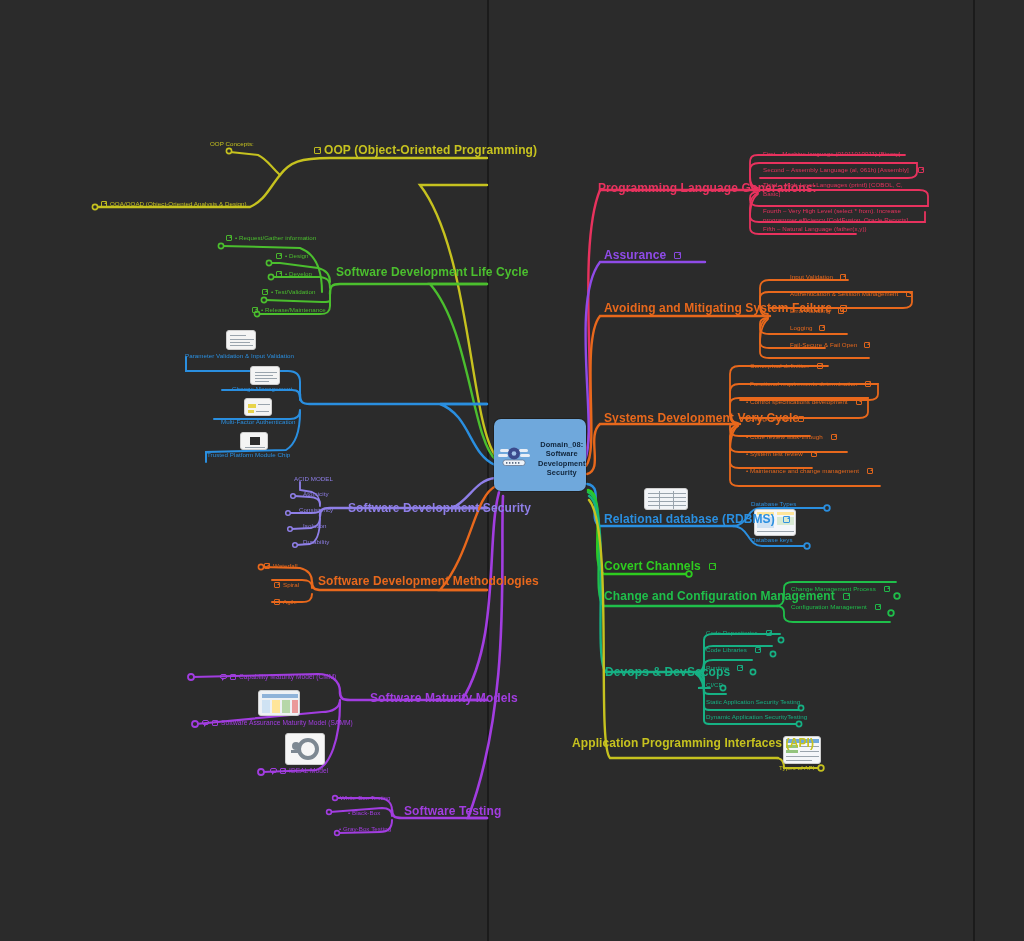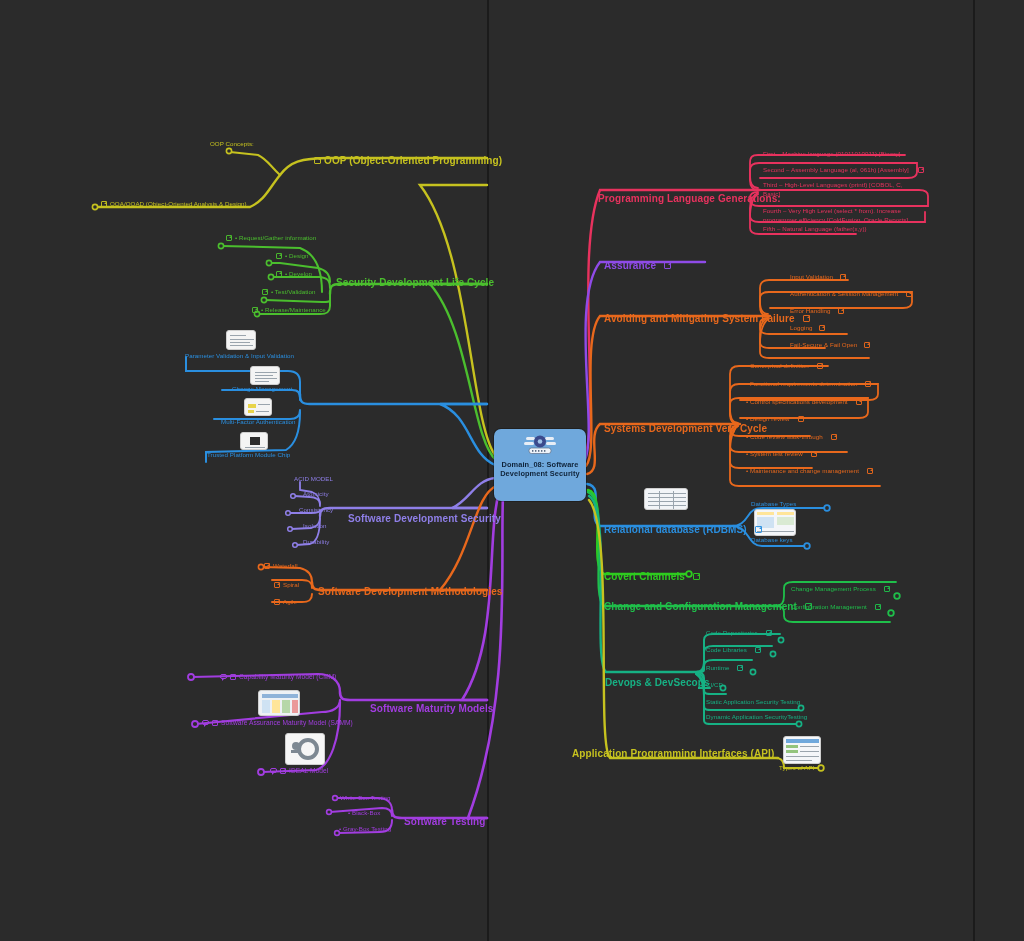--- a/index.html
+++ b/index.html
@@ -10,40 +10,40 @@
   }
   #stage{ position:relative; width:1024px; height:941px; background:#2b2b2b; }
 
   
   .guide{ position:absolute; top:0; width:2px; height:941px; background:#1b1b1b; }
 
   svg.edges{ position:absolute; left:0; top:0; width:1024px; height:941px; pointer-events:none; }
 
   
   #central{
-    position:absolute; left:494px; top:429px; width:92px; height:72px;
+    position:absolute; left:494px; top:419px; width:92px; height:72px;
     background:#6fa8dc; border-radius:7px;
-    display:flex; flex-direction:column; align-items:center; justify-content:flex-start;
+    display:flex; flex-direction:row; align-items:center; justify-content:flex-start;
     padding-top:5px;
     box-shadow:0 0 0 1px rgba(0,0,0,.25);
     z-index:20;
   }
   #central .cimg{ width:42px; height:24px; display:flex; align-items:center; justify-content:center; }
   #central .ctext{
     margin-top:2px; text-align:center; color:#10243a; font-weight:bold;
     font-size:7.4px; line-height:9.4px; letter-spacing:.1px; padding:0 4px;
   }
 
   
   .lbl{
     position:absolute; z-index:12; white-space:nowrap;
     display:flex; align-items:center; gap:3px;
   }
   .lbl.wrap{ white-space:normal; }
-  .lvl1{ font-size:10px; font-weight:bold; letter-spacing:.1px;margin-top:12px; }
+  .lvl1{ font-size:12px; font-weight:bold; letter-spacing:.1px; }
   .lvl2{ font-size:6.2px; font-weight:normal; letter-spacing:.05px; }
   .lvl2b{ font-size:6.6px; }
 
   
   .noteico{
     display:inline-block; width:6px; height:6px; border:1px solid currentColor;
     border-radius:1px; position:relative; flex:0 0 auto; opacity:.95;
   }
   .noteico::after{
     content:""; position:absolute; right:-1px; top:-1px;
@@ -232,21 +232,21 @@
   </div>
   <div class="lbl lvl2" style="left:210px;top:140px;color:#c6c21f">
     <span>OOP Concepts:</span>
   </div>
   <div class="lbl lvl2" style="left:101px;top:200px;color:#c6c21f">
     <span class="noteico"></span>
     <span>OOA/OOAD (Object-Oriented Analysis &amp; Design)</span>
   </div>
 
   <div class="lbl lvl1" style="left:336px;top:265px;color:#4bbf2e">
-    <span>Security Development Life Cycle</span>
+    <span>Software Development Life Cycle</span>
   </div>
   <div class="lbl lvl2" style="left:226px;top:234px;color:#4bbf2e">
     <span class="noteico"></span>
     <span>• Request/Gather information</span>
   </div>
   <div class="lbl lvl2" style="left:276px;top:252px;color:#4bbf2e">
     <span class="noteico"></span>
     <span>• Design</span>
   </div>
   <div class="lbl lvl2" style="left:276px;top:270px;color:#4bbf2e">

